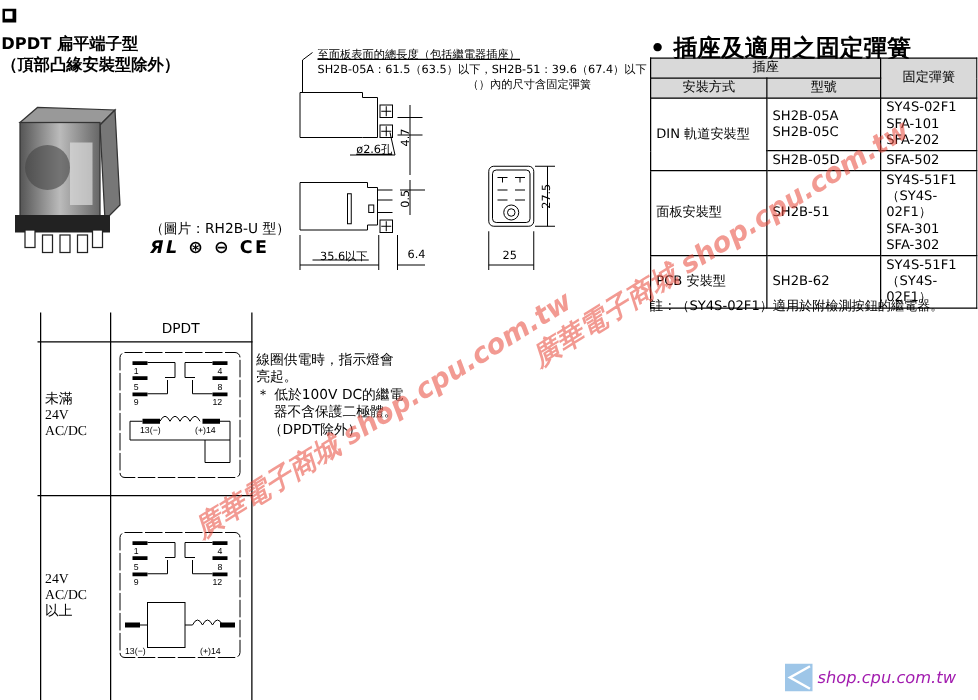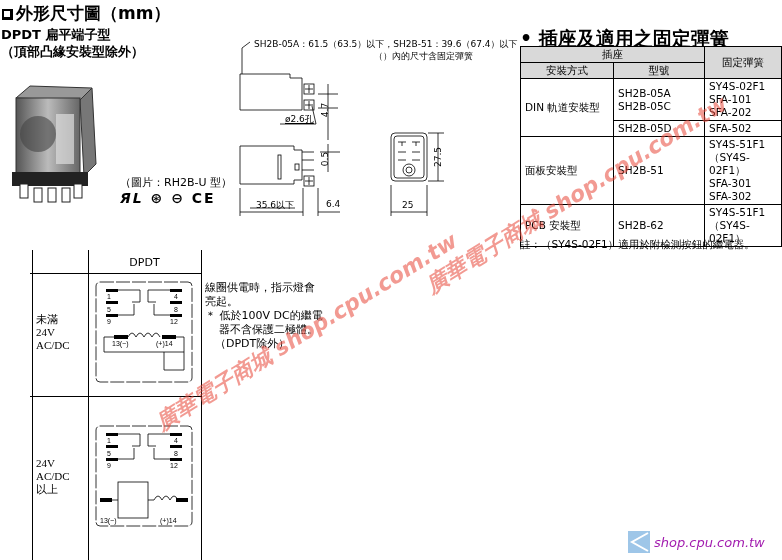--- a/index.html
+++ b/index.html
@@ -38,21 +38,21 @@
   .watermark2 { left:420px; top:275px; transform-origin:0 0; transform:rotate(-32deg);
                color:#e8483a; opacity:0.55; font-size:22px; font-weight:bold; white-space:nowrap; font-style:italic; }
 
   .logo { left:628px; top:531px; white-space:nowrap; }
   .logo .mark { display:inline-block; width:22px; height:22px; background:#9ec6e8; vertical-align:middle; position:relative; }
   .logo .txt { font-size:13px; font-style:italic; color:#a21caf; vertical-align:middle; margin-left:4px; }
 </style>
 </head>
 <body>
 
-<div class="abs title"><span class="sq"></span><span>外形尺寸圖（mm）</span></div>
+<div class="abs title"><span class="sq"></span></div>
 <div class="abs sub1">DPDT 扁平端子型</div>
 <div class="abs sub2">（頂部凸緣安裝型除外）</div>
 
 <svg class="abs" style="left:8px;top:84px" width="112" height="125">
   <defs>
     <linearGradient id="g1" x1="0" x2="1">
       <stop offset="0" stop-color="#555"></stop>
         <stop offset="0.5" stop-color="#bbb"></stop>
         <stop offset="1" stop-color="#666"></stop>
     </linearGradient>
@@ -73,20 +73,21 @@
 </svg>
 <div class="abs photo-caption">（圖片：RH2B-U 型）</div>
 <div class="abs certs">
   <span style="font-style:italic">ЯL</span>
   <span>⊛</span>
   <span>⊖</span>
   <span>CE</span>
 </div>
 
 <div class="abs dimnote">
+  <div style="text-decoration:underline">至面板表面的總長度（包括繼電器插座）</div>
   <div>SH2B-05A：61.5（63.5）以下，SH2B-51：39.6（67.4）以下</div>
   <div class="l3">（）內的尺寸含固定彈簧</div>
 </div>
 
 <svg class="abs" style="left:230px;top:40px" width="220" height="185">
   <g fill="none" stroke="#000" stroke-width="0.8">
 
     <polyline points="20,2 12,8 12,34"></polyline>
 
     <polyline points="10,34 60,34 60,38 72,38 72,70 60,70 10,70"></polyline>

